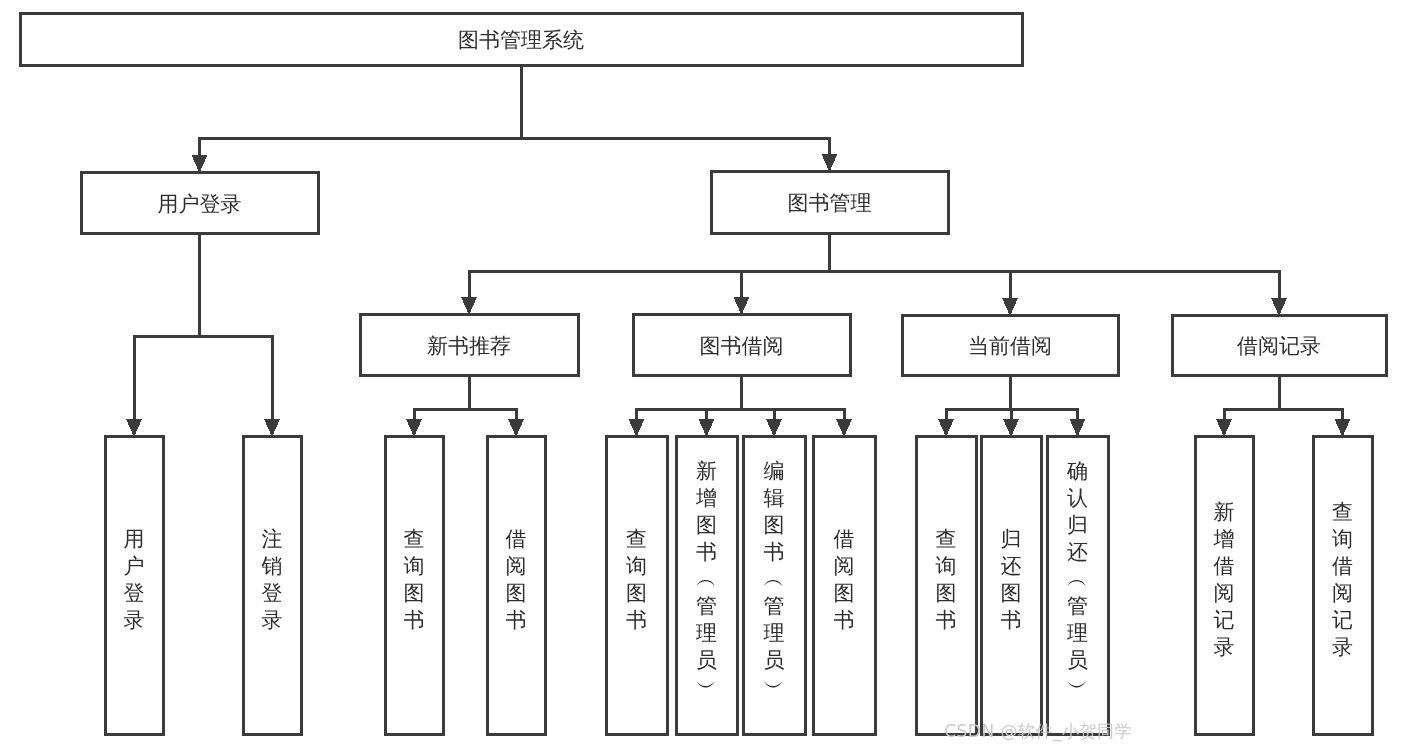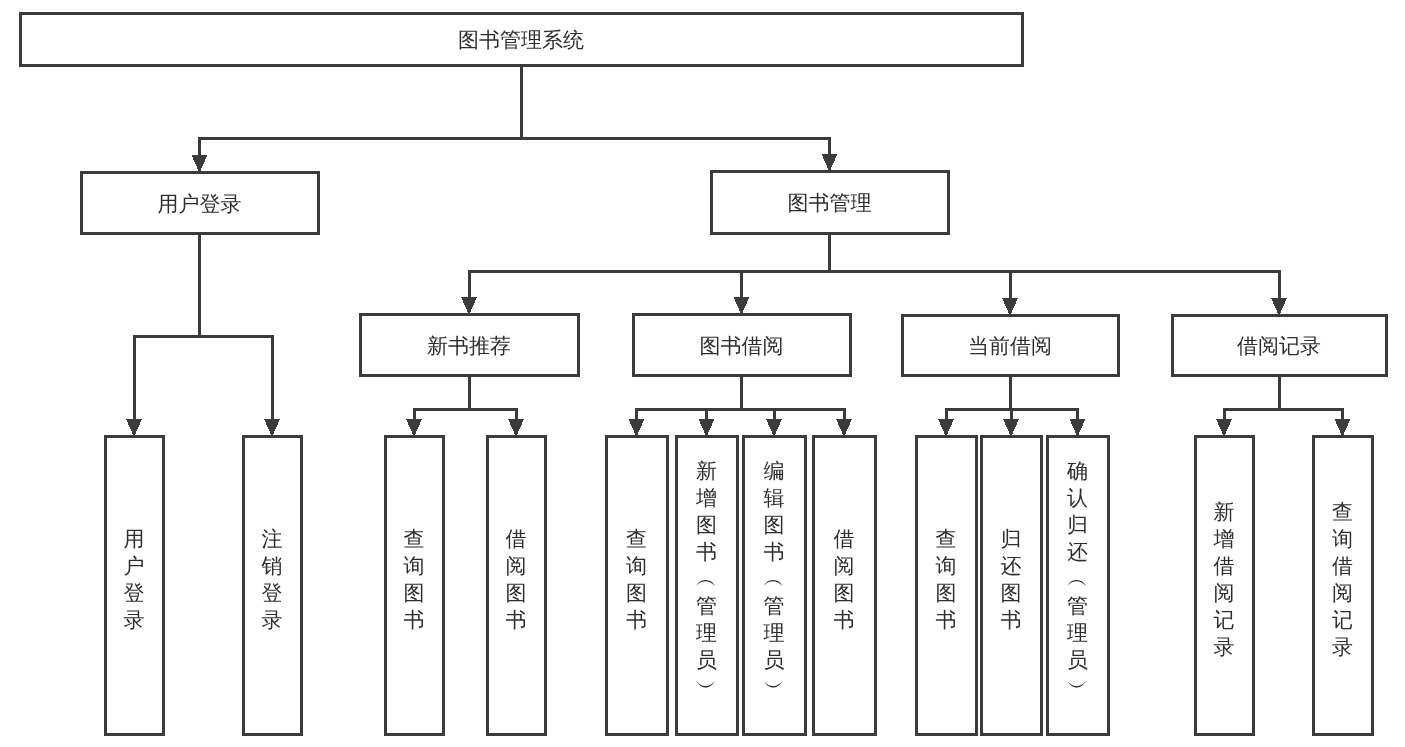--- a/index.html
+++ b/index.html
@@ -226,13 +226,14 @@
         <g>
           <rect class="node-rect" x="1195" y="436" width="58" height="298"></rect>
           <text class="node-label-v" x="1224" y="518.5" text-anchor="middle"><tspan x="1224" dy="0">新</tspan><tspan x="1224" dy="27">增</tspan><tspan x="1224" dy="27">借</tspan><tspan x="1224" dy="27">阅</tspan><tspan x="1224" dy="27">记</tspan><tspan x="1224" dy="27">录</tspan></text>
         </g>
         <g>
           <rect class="node-rect" x="1313" y="436" width="59" height="298"></rect>
           <text class="node-label-v" x="1342.5" y="518.5" text-anchor="middle"><tspan x="1342.5" dy="0">查</tspan><tspan x="1342.5" dy="27">询</tspan><tspan x="1342.5" dy="27">借</tspan><tspan x="1342.5" dy="27">阅</tspan><tspan x="1342.5" dy="27">记</tspan><tspan x="1342.5" dy="27">录</tspan></text>
         </g>
       </g>
   </svg>
+  <div class="watermark">CSDN @软件_小贺同学</div>
 </div>
 
 </body></html>

